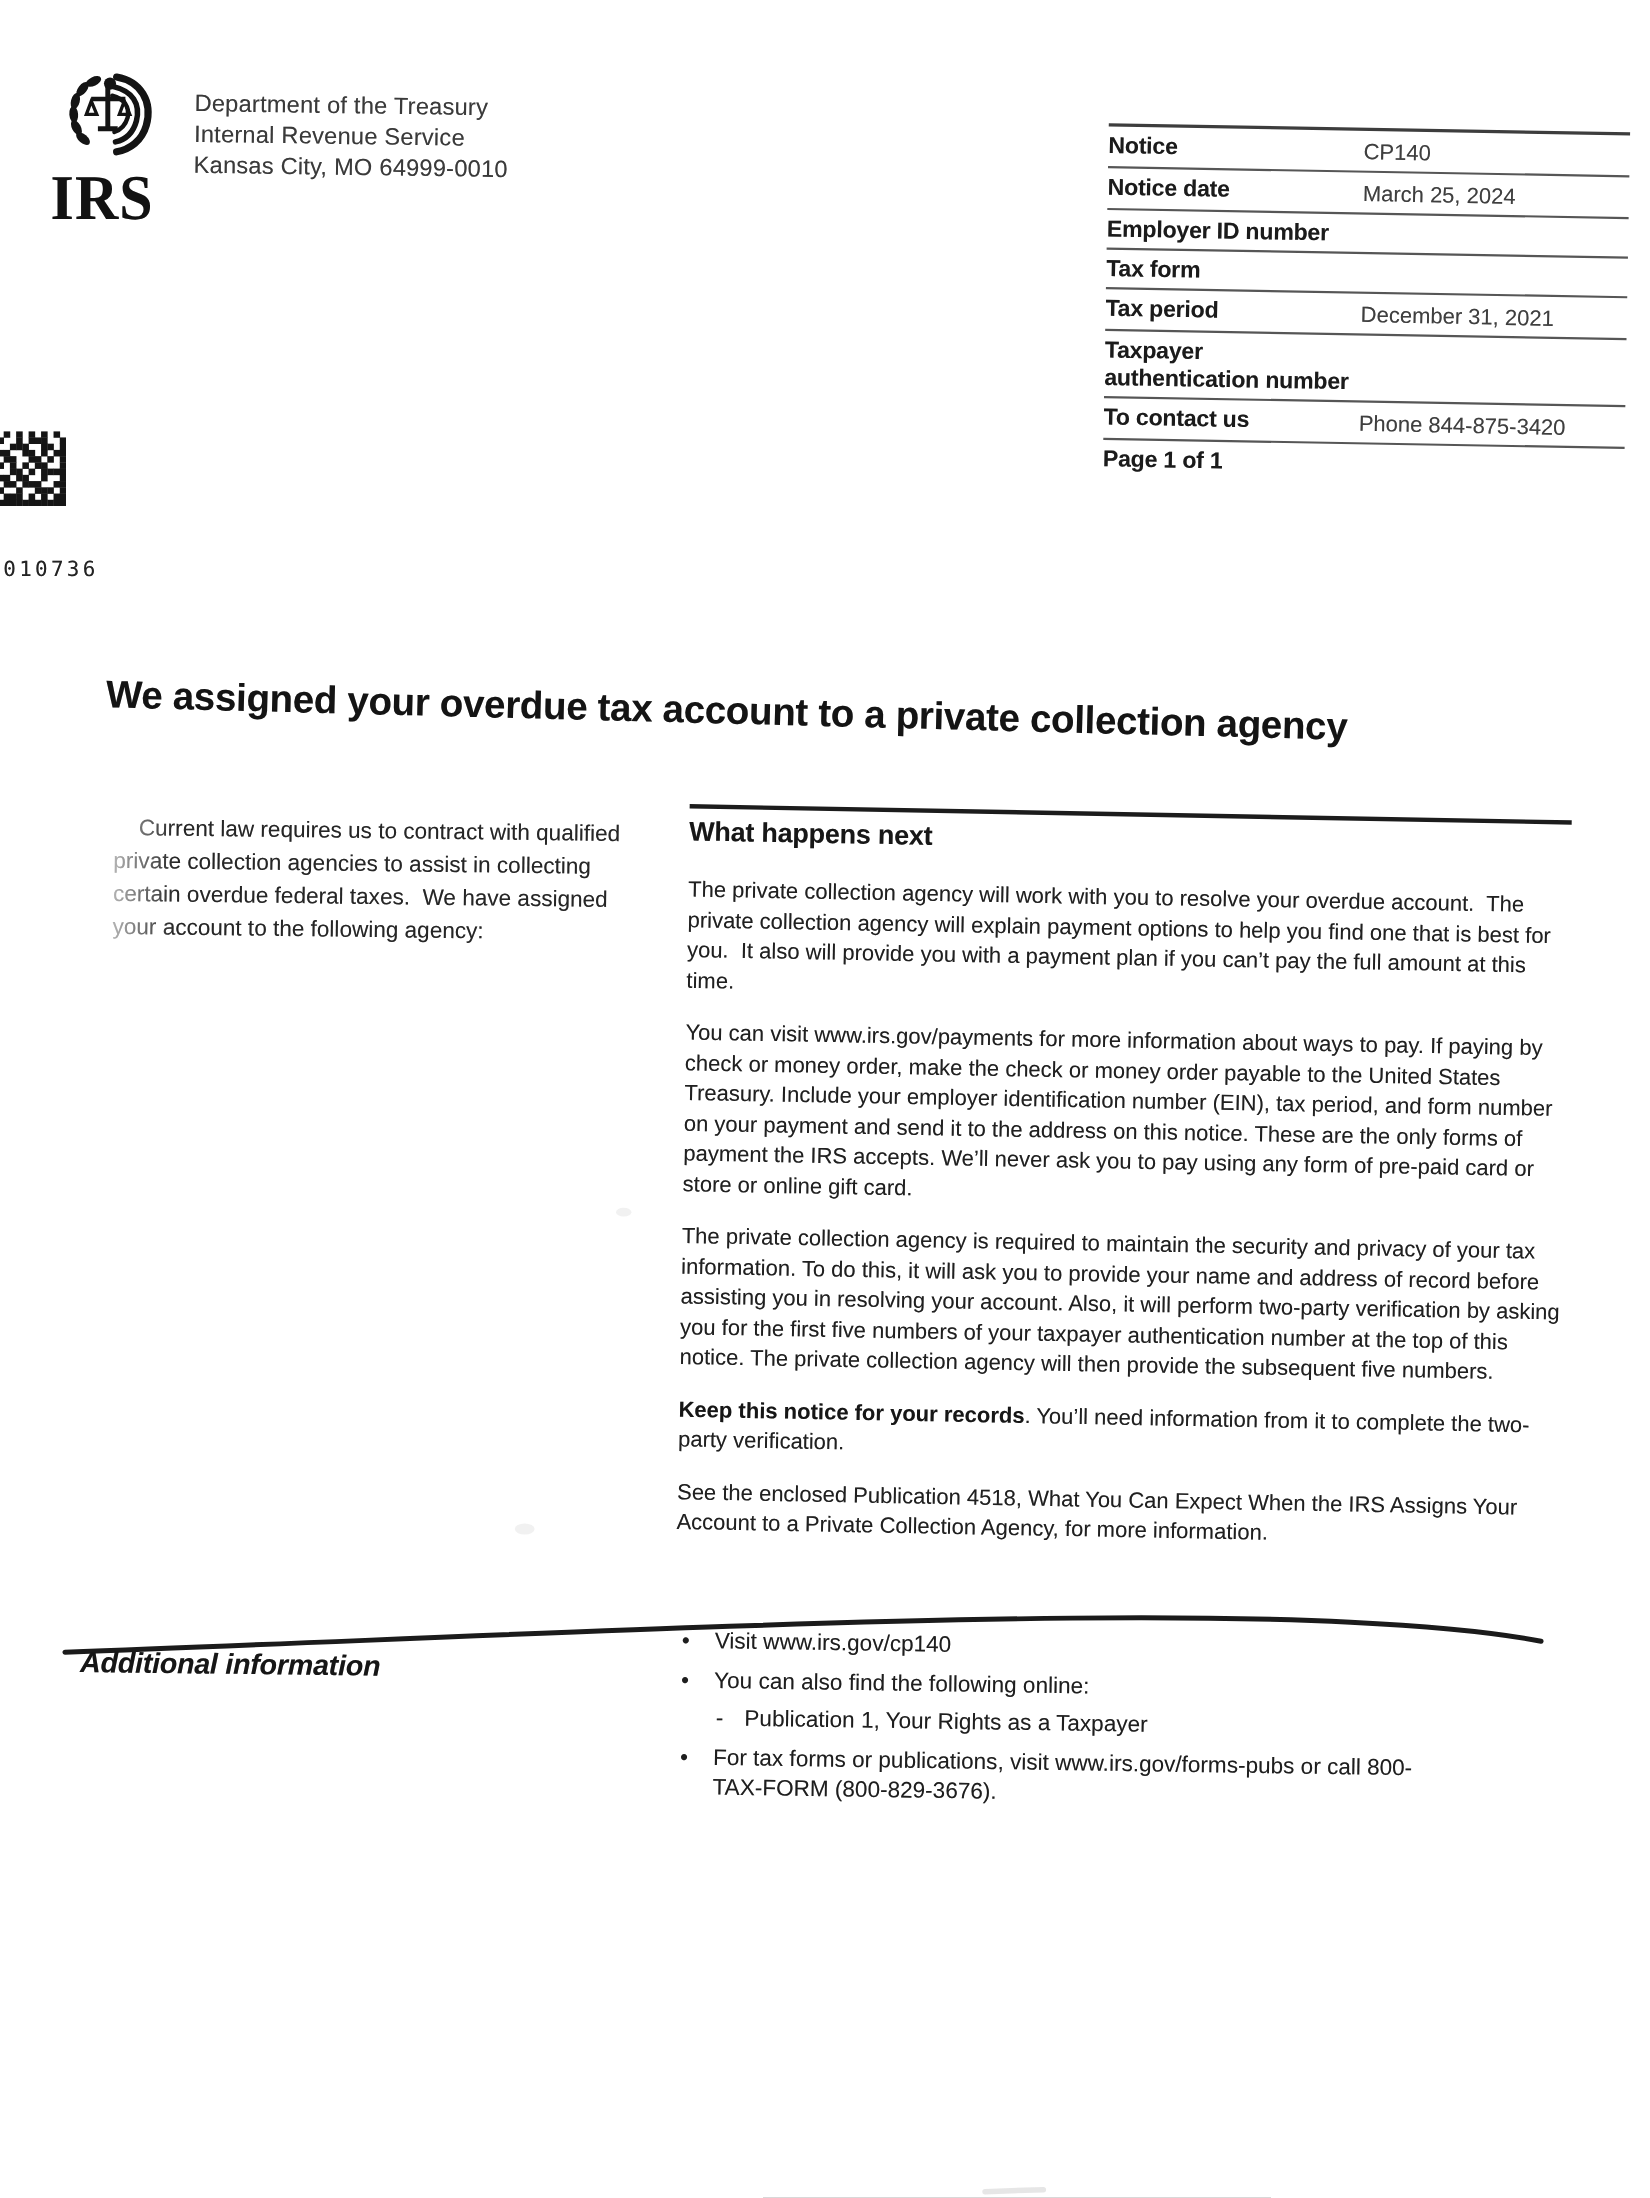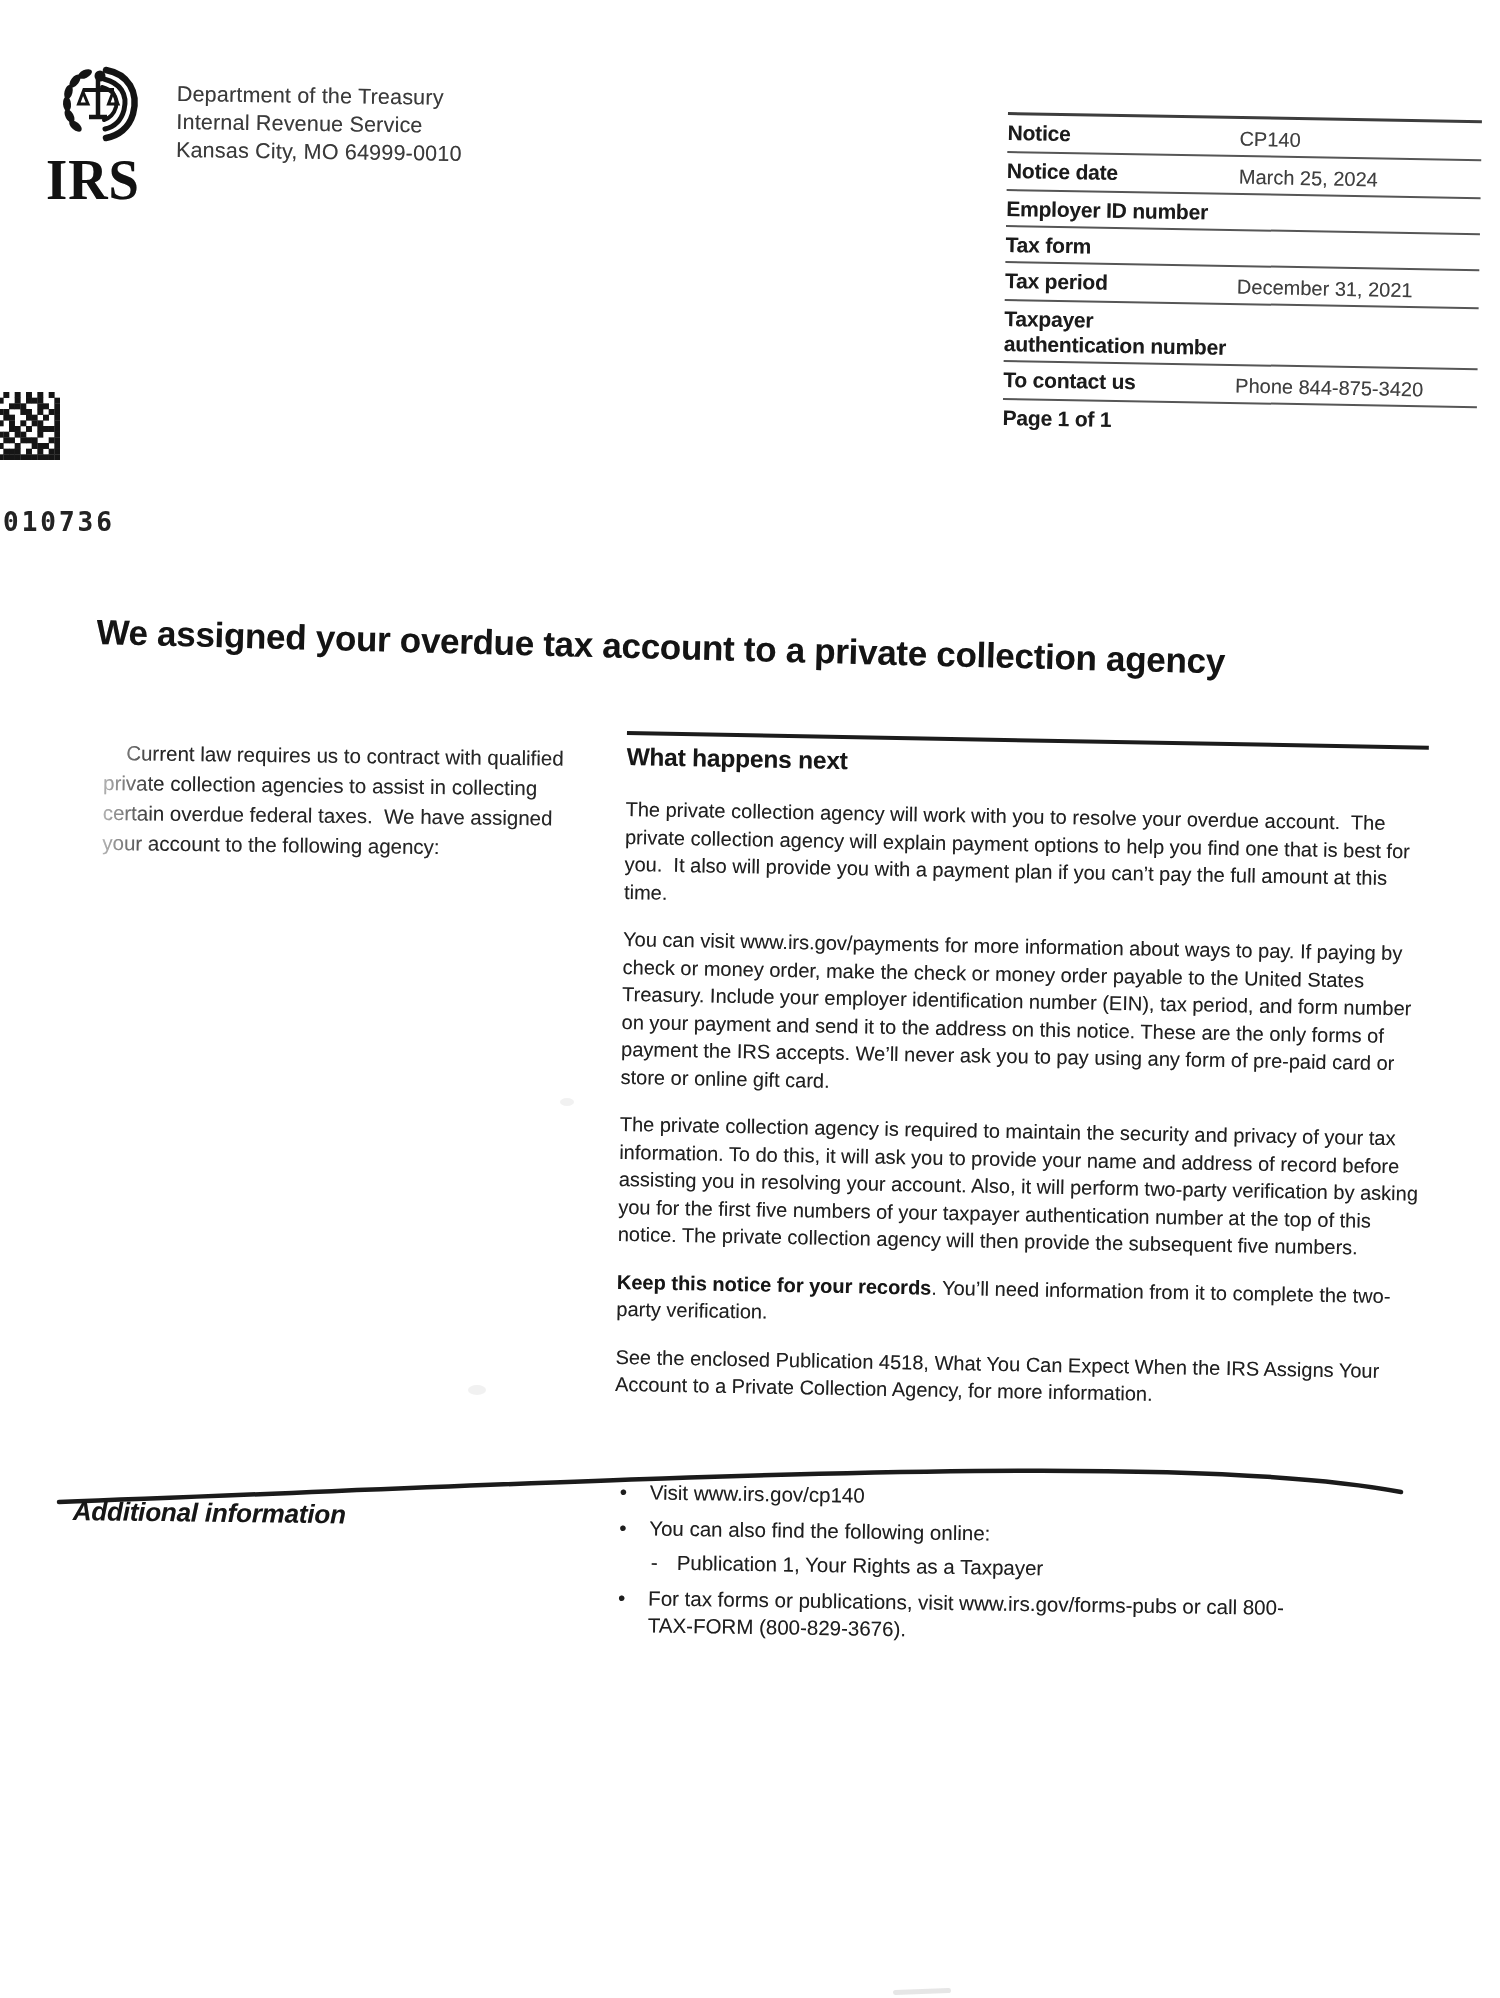--- a/index.html
+++ b/index.html
@@ -26,21 +26,21 @@
     border-top:3px solid #3d3d3d;
   }
   .nrow{display:flex;border-bottom:2px solid #565656;padding:5px 0 4px;}
   .nrow:last-child{border-bottom:none;}
   .nlbl{width:232px;font-weight:700;font-size:21px;line-height:25px;letter-spacing:-0.2px;color:#1b1b1b;}
   .nval{flex:1;font-size:20px;line-height:24px;color:#3f3f3f;padding-top:3px;transform:rotate(0.2deg);}
   
   .barcode{position:absolute;left:-8px;top:392px;}
   .scan-number{
     position:absolute;left:3px;top:507px;font-family:"DejaVu Sans Mono",monospace;
-    font-size:26px;letter-spacing:3px;color:#232323;font-weight:bold;
+    font-size:19px;letter-spacing:3px;color:#232323;
   }
   
   .notice-title{
     position:absolute;left:97px;top:612px;width:1360px;margin:0;
     font-size:35px;font-weight:700;letter-spacing:-0.3px;white-space:nowrap;color:#141414;
     transform:rotate(1.5deg);transform-origin:left top;
   }
   
   .intro{
     position:absolute;left:104px;top:708px;width:484px;

